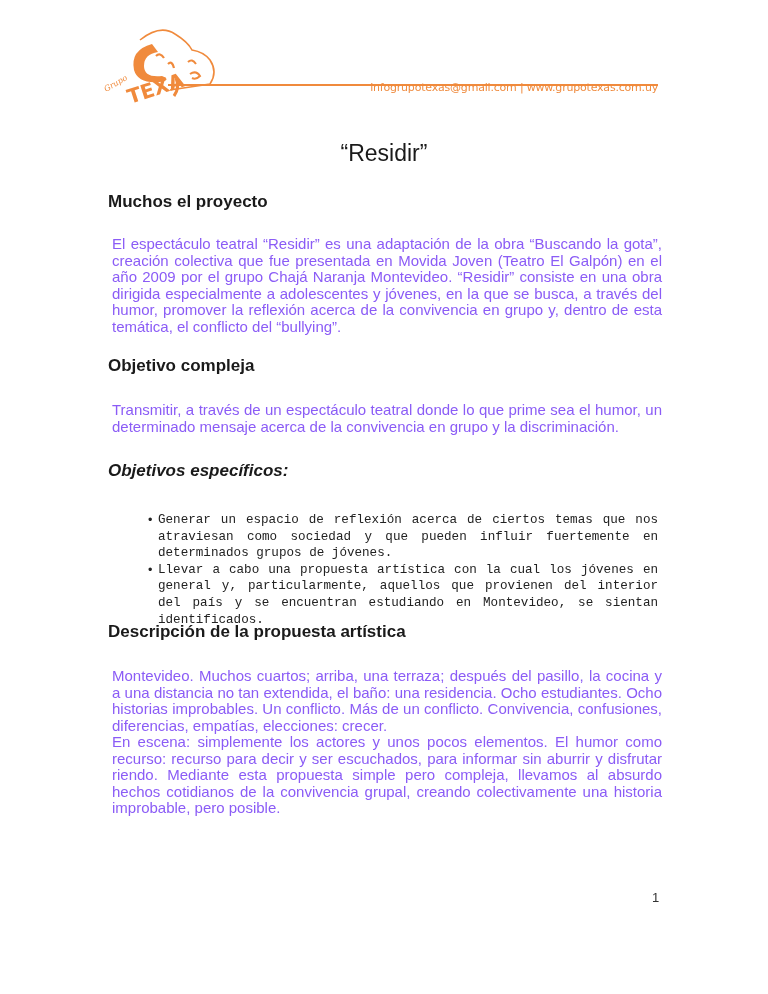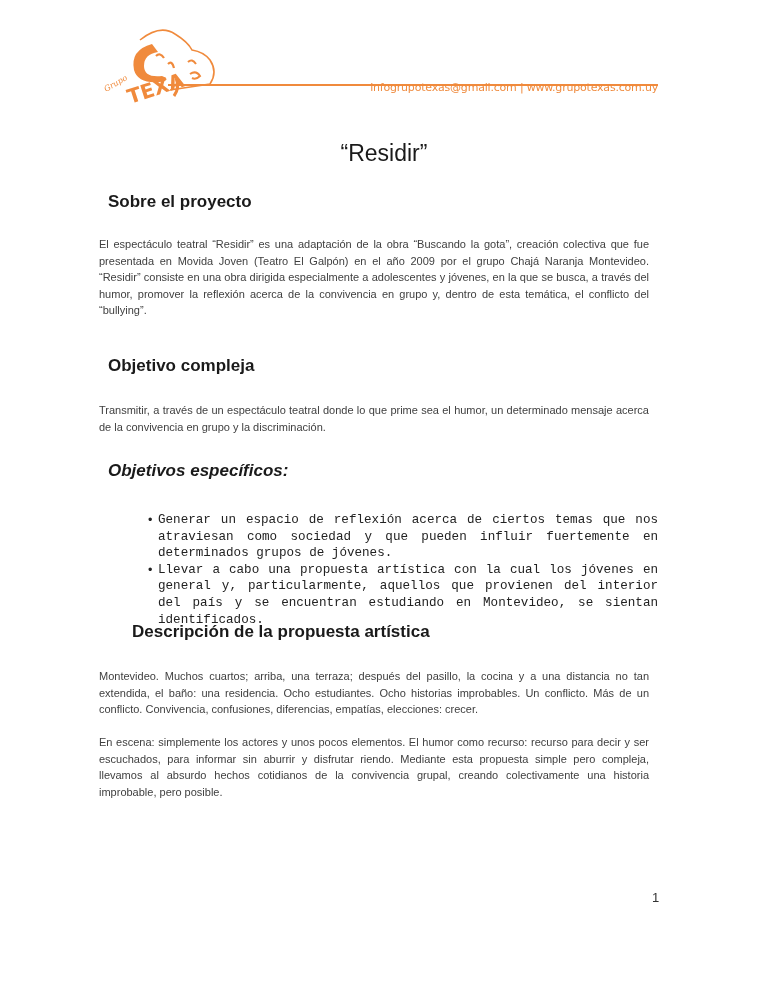--- a/index.html
+++ b/index.html
@@ -3,21 +3,21 @@
 <meta charset="utf-8">
 <style>
   html, body { margin: 0; padding: 0; background: #ffffff; }
   body { width: 768px; height: 994px; position: relative; overflow: hidden;
          font-family: "Liberation Sans", sans-serif; color: #1a1a1a; }
   .logo { position: absolute; left: 100px; top: 12px; width: 120px; height: 108px; }
   .header-rule { position: absolute; left: 168px; top: 84px; width: 490px; height: 2px; background: #f08a3c; }
   .header-contact { position: absolute; right: 110px; top: 81px; font-size: 11px; color: #ef8a3d; font-family: "DejaVu Sans", sans-serif; letter-spacing: -0.2px; }
   .title { position: absolute; left: 0; right: 0; top: 140px; text-align: center; font-size: 23px; font-weight: normal; }
   .h2 { position: absolute; left: 108px; font-size: 17px; font-weight: bold; margin: 0; }
-  .p { position: absolute; left: 99px; width: 550px; font-size: 11px; line-height: 16.6px; text-align: justify; margin: 0; color: #404040; }
+  .p { position: absolute; left: 112px; width: 550px; font-size: 15px; line-height: 16.6px; text-align: justify; margin: 0; color: #8b5cf6; }
   .list { position: absolute; left: 148px; width: 510px; margin: 0; padding: 0; list-style: none; font-size: 12.6px; line-height: 16.6px; color: #222; }
   .list li { position: relative; padding-left: 10px; text-indent: 0; text-align: justify; }
   .list li .bullet { position: absolute; left: 0; top: 0; }
   .list li .txt { display: block; font-family: Liberation Mono, monospace; }
   .page-num { position: absolute; left: 652px; top: 890px; font-size: 13px; color: #333; }
 </style>
 </head>
 <body>
 
 <div class="logo">
@@ -36,35 +36,35 @@
 
     <text x="30" y="92" font-family="DejaVu Sans, sans-serif" font-weight="bold" font-size="20" fill="#f08a3c" transform="rotate(-18 30 92)">TEXA</text>
     <text x="6" y="80" font-family="DejaVu Serif, serif" font-style="italic" font-size="8" fill="#f08a3c" transform="rotate(-30 6 80)">Grupo</text>
   </svg>
 </div>
 <div class="header-rule"></div>
 <div class="header-contact">infogrupotexas@gmail.com | www.grupotexas.com.uy</div>
 
 <h1 class="title" style="margin:0;">“Residir”</h1>
 
-<h2 class="h2" style="top:192px;">Sobre el proyecto</h2>
+<h2 class="h2" style="top:192px;">Muchos el proyecto</h2>
 <p class="p" style="top:236px;">El espectáculo teatral “Residir” es una adaptación de la obra “Buscando la gota”, creación colectiva que fue presentada en Movida Joven (Teatro El Galpón) en el año 2009 por el grupo Chajá Naranja Montevideo. “Residir” consiste en una obra dirigida especialmente a adolescentes y jóvenes, en la que se busca, a través del humor, promover la reflexión acerca de la convivencia en grupo y, dentro de esta temática, el conflicto del “bullying”.</p>
 
 <h2 class="h2" style="top:356px;">Objetivo compleja</h2>
 <p class="p" style="top:402px;">Transmitir, a través de un espectáculo teatral donde lo que prime sea el humor, un determinado mensaje acerca de la convivencia en grupo y la discriminación.</p>
 
 <h2 class="h2" style="top:461px;font-style:italic;">Objetivos específicos:</h2>
 <ul class="list" style="top:512px;">
   <li>
     <span class="bullet">•</span>
     <span class="txt">Generar un espacio de reflexión acerca de ciertos temas que nos atraviesan como sociedad y que pueden influir fuertemente en determinados grupos de jóvenes.</span>
   </li>
   <li>
     <span class="bullet">•</span>
     <span class="txt">Llevar a cabo una propuesta artística con la cual los jóvenes en general y, particularmente, aquellos que provienen del interior del país y se encuentran estudiando en Montevideo, se sientan identificados.</span>
   </li>
 </ul>
 
-<h2 class="h2" style="top:622px;margin-left:24px;">Descripción de la propuesta artística</h2>
+<h2 class="h2" style="top:622px;">Descripción de la propuesta artística</h2>
 <p class="p" style="top:668px;">Montevideo. Muchos cuartos; arriba, una terraza; después del pasillo, la cocina y a una distancia no tan extendida, el baño: una residencia. Ocho estudiantes. Ocho historias improbables. Un conflicto. Más de un conflicto. Convivencia, confusiones, diferencias, empatías, elecciones: crecer.</p>
 <p class="p" style="top:734px;">En escena: simplemente los actores y unos pocos elementos. El humor como recurso: recurso para decir y ser escuchados, para informar sin aburrir y disfrutar riendo. Mediante esta propuesta simple pero compleja, llevamos al absurdo hechos cotidianos de la convivencia grupal, creando colectivamente una historia improbable, pero posible.</p>
 
 <div class="page-num">1</div>
 
 </body></html>

